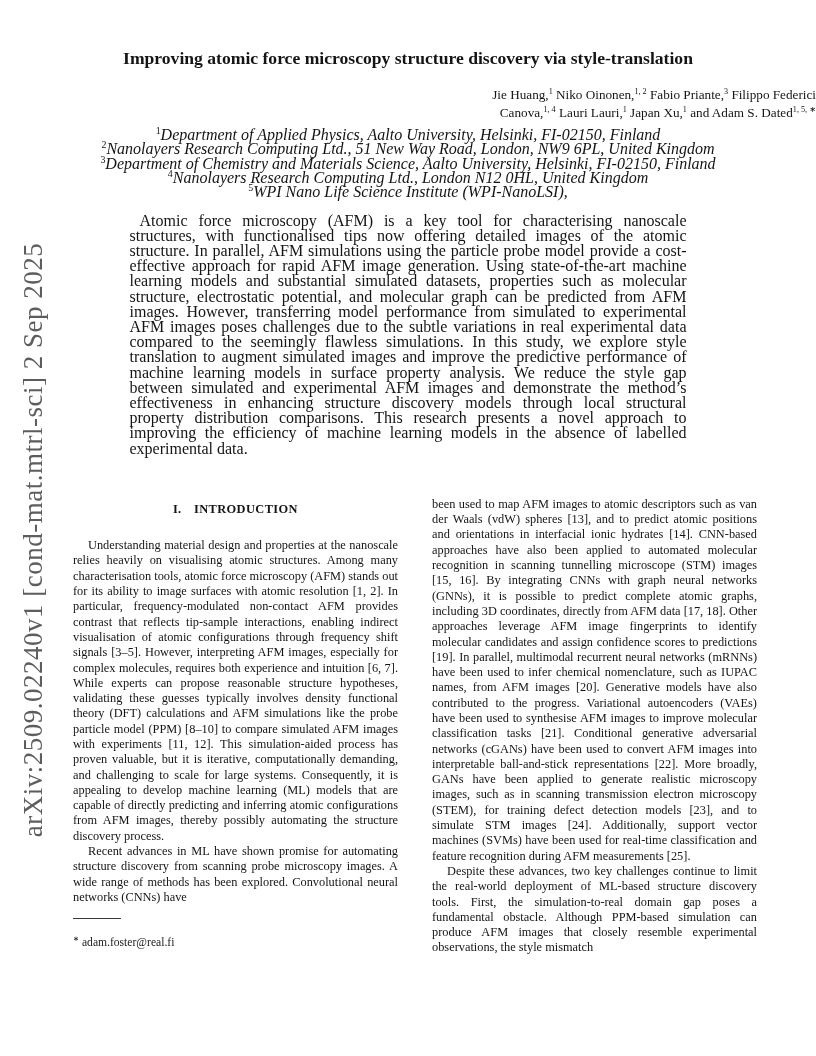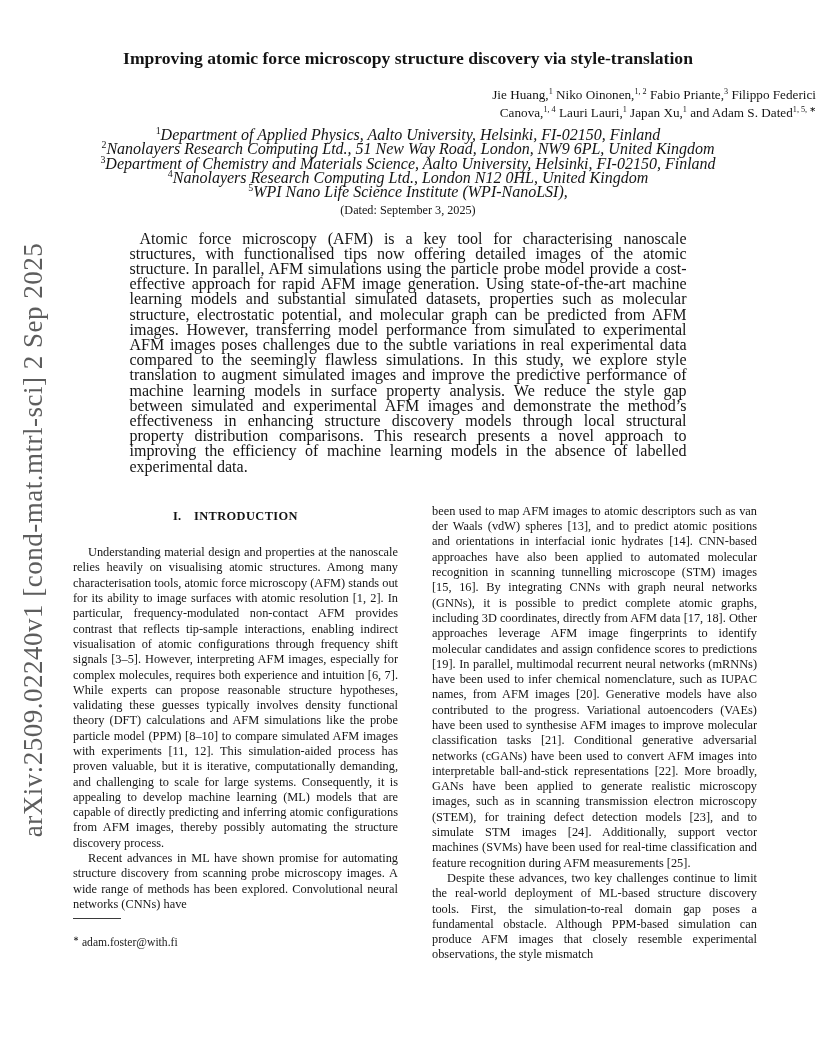--- a/index.html
+++ b/index.html
@@ -40,21 +40,21 @@
     width: 557px;
     margin: 13px auto 0 auto;
     text-align: justify;
     font-size: 16px;
     line-height: 15.2px;
     text-indent: 10px;
   }
   .columns {
     display: flex;
     gap: 34px;
-    margin: 30px 59px 0 73px;
+    margin: 41px 59px 0 73px;
   }
   .col {
     flex: 1;
     min-width: 0;
     text-align: justify;
     font-size: 12.35px;
     line-height: 15.3px;
   }
   .section-heading {
     text-align: center;
@@ -94,35 +94,34 @@
     </div>
 
     <div class="affiliations">
       <div class="affil-line"><sup>1</sup><span>Department of Applied Physics, Aalto University, Helsinki, FI-02150, Finland</span></div>
       <div class="affil-line"><sup>2</sup><span>Nanolayers Research Computing Ltd., 51 New Way Road, London, NW9 6PL, United Kingdom</span></div>
       <div class="affil-line"><sup>3</sup><span>Department of Chemistry and Materials Science, Aalto University, Helsinki, FI-02150, Finland</span></div>
       <div class="affil-line"><sup>4</sup><span>Nanolayers Research Computing Ltd., London N12 0HL, United Kingdom</span></div>
       <div class="affil-line"><sup>5</sup><span>WPI Nano Life Science Institute (WPI-NanoLSI),</span></div>
     </div>
 
-    <div class="dateline">(Dated: September 3, 2025)</div>
   </header>
 
   <div class="abstract">Atomic force microscopy (AFM) is a key tool for characterising nanoscale structures, with functionalised tips now offering detailed images of the atomic structure. In parallel, AFM simulations using the particle probe model provide a cost-effective approach for rapid AFM image generation. Using state-of-the-art machine learning models and substantial simulated datasets, properties such as molecular structure, electrostatic potential, and molecular graph can be predicted from AFM images. However, transferring model performance from simulated to experimental AFM images poses challenges due to the subtle variations in real experimental data compared to the seemingly flawless simulations. In this study, we explore style translation to augment simulated images and improve the predictive performance of machine learning models in surface property analysis. We reduce the style gap between simulated and experimental AFM images and demonstrate the method’s effectiveness in enhancing structure discovery models through local structural property distribution comparisons. This research presents a novel approach to improving the efficiency of machine learning models in the absence of labelled experimental data.</div>
 
   <div class="columns">
     <div class="col">
       <h2 class="section-heading"><span class="sec-num">I.</span><span class="sec-title">INTRODUCTION</span></h2>
       <p class="indent">Understanding material design and properties at the nanoscale relies heavily on visualising atomic structures. Among many characterisation tools, atomic force microscopy (AFM) stands out for its ability to image surfaces with atomic resolution [1, 2]. In particular, frequency-modulated non-contact AFM provides contrast that reflects tip-sample interactions, enabling indirect visualisation of atomic configurations through frequency shift signals [3–5]. However, interpreting AFM images, especially for complex molecules, requires both experience and intuition [6, 7]. While experts can propose reasonable structure hypotheses, validating these guesses typically involves density functional theory (DFT) calculations and AFM simulations like the probe particle model (PPM) [8–10] to compare simulated AFM images with experiments [11, 12]. This simulation-aided process has proven valuable, but it is iterative, computationally demanding, and challenging to scale for large systems. Consequently, it is appealing to develop machine learning (ML) models that are capable of directly predicting and inferring atomic configurations from AFM images, thereby possibly automating the structure discovery process.</p>
       <p class="indent">Recent advances in ML have shown promise for automating structure discovery from scanning probe microscopy images. A wide range of methods has been explored. Convolutional neural networks (CNNs) have</p>
     </div>
     <div class="col">
       <p>been used to map AFM images to atomic descriptors such as van der Waals (vdW) spheres [13], and to predict atomic positions and orientations in interfacial ionic hydrates [14]. CNN-based approaches have also been applied to automated molecular recognition in scanning tunnelling microscope (STM) images [15, 16]. By integrating CNNs with graph neural networks (GNNs), it is possible to predict complete atomic graphs, including 3D coordinates, directly from AFM data [17, 18]. Other approaches leverage AFM image fingerprints to identify molecular candidates and assign confidence scores to predictions [19]. In parallel, multimodal recurrent neural networks (mRNNs) have been used to infer chemical nomenclature, such as IUPAC names, from AFM images [20]. Generative models have also contributed to the progress. Variational autoencoders (VAEs) have been used to synthesise AFM images to improve molecular classification tasks [21]. Conditional generative adversarial networks (cGANs) have been used to convert AFM images into interpretable ball-and-stick representations [22]. More broadly, GANs have been applied to generate realistic microscopy images, such as in scanning transmission electron microscopy (STEM), for training defect detection models [23], and to simulate STM images [24]. Additionally, support vector machines (SVMs) have been used for real-time classification and feature recognition during AFM measurements [25].</p>
       <p class="indent">Despite these advances, two key challenges continue to limit the real-world deployment of ML-based structure discovery tools. First, the simulation-to-real domain gap poses a fundamental obstacle. Although PPM-based simulation can produce AFM images that closely resemble experimental observations, the style mismatch</p>
     </div>
   </div>
 
   <div class="footnote">
     <div class="footnote-rule"></div>
-    <div class="footnote-text"><sup>∗</sup> <span>adam.foster@with.fi</span></div>
+    <div class="footnote-text"><sup>∗</sup> <span>adam.foster@real.fi</span></div>
   </div>
 
 </div>
 
 </body></html>

